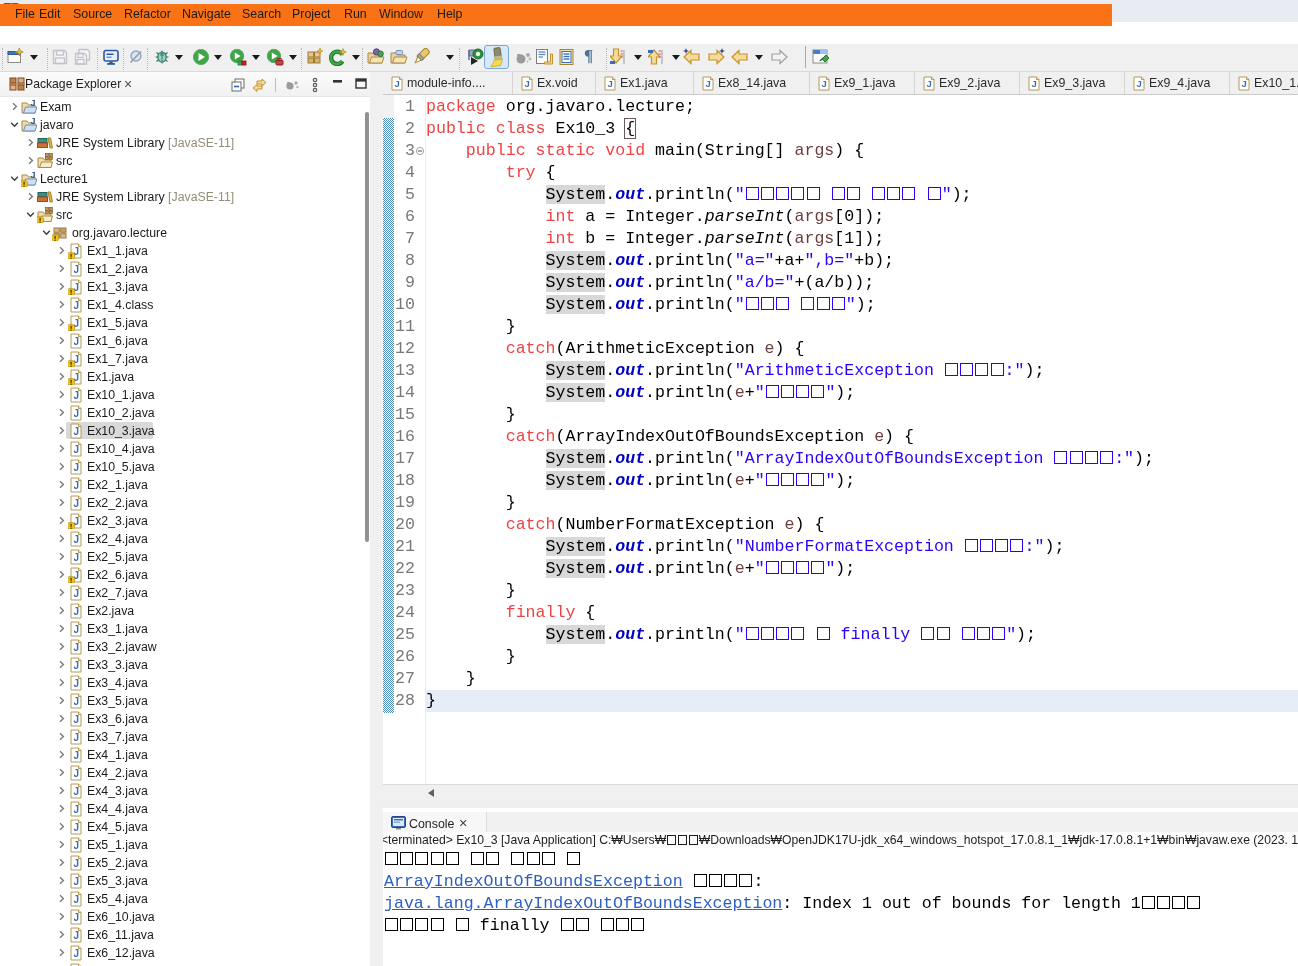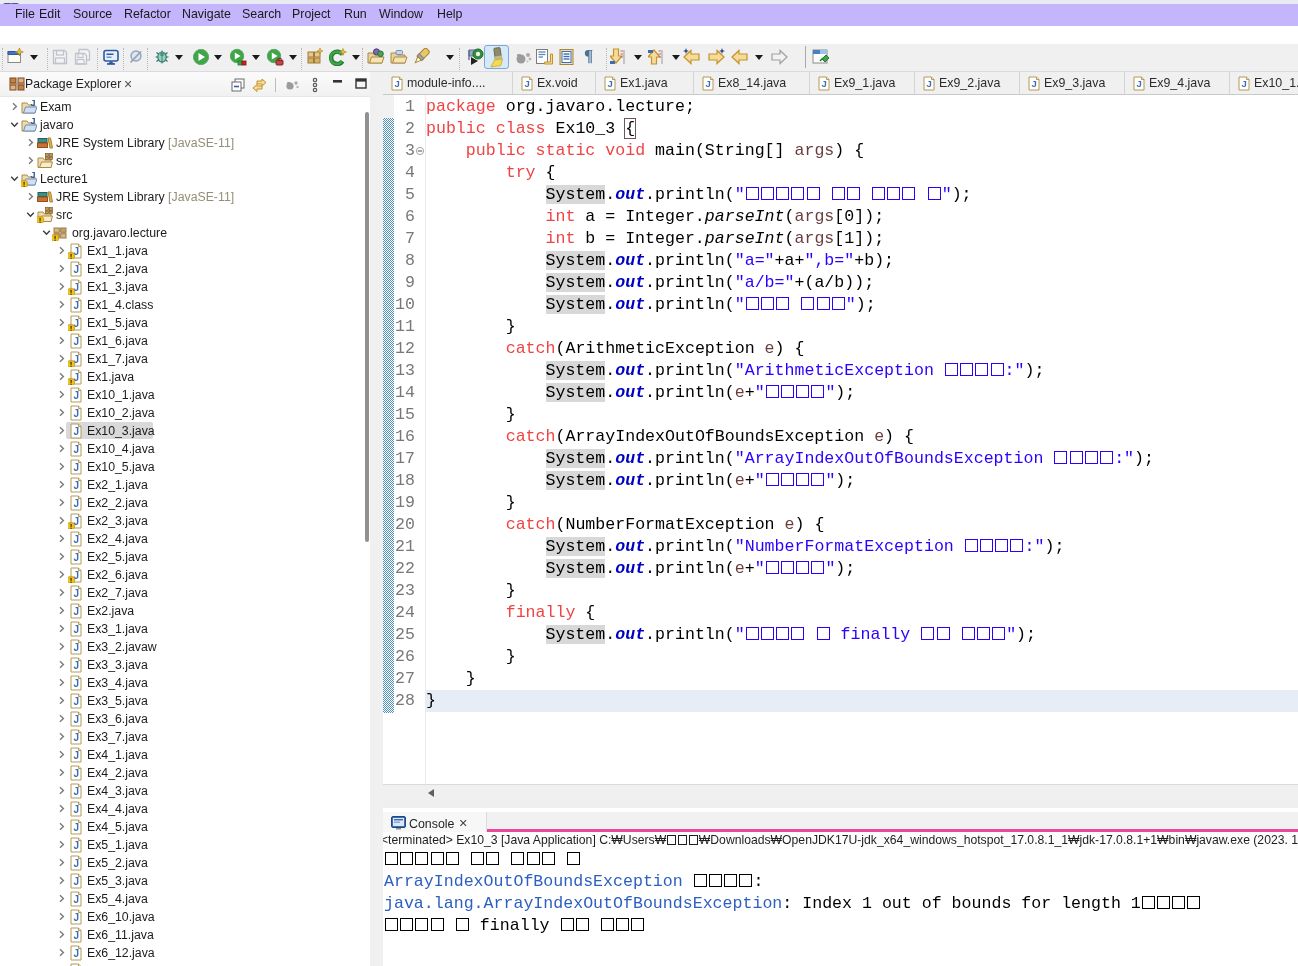--- a/index.html
+++ b/index.html
@@ -1,19 +1,19 @@
 <!DOCTYPE html>
 <html><head><meta charset="utf-8"><style>
 *{margin:0;padding:0;box-sizing:border-box}
 html,body{width:1298px;height:966px;overflow:hidden;background:#fff;font-family:"Liberation Sans",sans-serif;}
 .abs{position:absolute}
 .car{position:absolute;width:0;height:0;border-left:4px solid transparent;border-right:4px solid transparent;border-top:5px solid #1a1a1a}
 #titlebar{position:absolute;left:0;top:0;width:1298px;height:22px;background:#e9ebf3;font-size:12px;color:#1b1b1b}
 #titlebar span{position:absolute;left:25px;top:4px;letter-spacing:0px}
-#menubar{position:absolute;left:0;top:4px;width:1298px;height:22px;background:#c4b5fd;font-size:12.4px;color:#1a1a1a}
+#menubar{position:absolute;left:0;top:4px;width:1112px;height:22px;background:#f97316;font-size:12.4px;color:#1a1a1a}
 #menubar span{position:absolute;top:3px}
 #toolbar{position:absolute;left:0;top:44px;width:1298px;height:28px;background:#f0f0f1;border-bottom:1px solid #dadade}
 #explorer{position:absolute;left:0;top:72px;width:370px;height:894px;background:#fff;font-size:12.3px;color:#1c1c1c}
 #exphead{position:absolute;left:0;top:0;width:370px;height:25px;background:linear-gradient(#fbfbfb,#f1f1f1);border-bottom:1px solid #e7e7e7}
 .trow{position:absolute;height:18px;line-height:18px;white-space:nowrap}
 .dec{color:#948e76}
 #vsash{position:absolute;left:370px;top:72px;width:13px;height:894px;background:#f0f0f1}
 #tabbar{position:absolute;left:383px;top:72px;width:915px;height:23px;background:#f0f0f1;border-bottom:1px solid #c9c9c9;font-size:12.4px;color:#2b2b2b}
 .etab{position:absolute;top:0;height:22px;line-height:22px;border-right:1px solid #d4d4d4;white-space:nowrap;overflow:hidden}
 #editor{position:absolute;left:383px;top:95px;width:915px;height:689px;background:#fff;overflow:hidden}
@@ -27,24 +27,24 @@
 .occ{background:#d8d8d8}
 .k{display:inline-block;width:13px;height:13.5px;border:1.3px solid currentColor;vertical-align:-1px;margin:0 1.1px}
 .ks{display:inline-block;width:9.5px;height:10px;border:1px solid currentColor;vertical-align:-1px;margin:0 0.7px}
 #hatch{position:absolute;left:0;top:23px;width:11px;height:595px;background:repeating-conic-gradient(#4e8fc0 0% 25%,#ffffff 0% 50%);background-size:2px 2px}
 #gutter1{position:absolute;left:0;top:0;width:11px;height:23px;background:#f1f1f1}
 #gvline{position:absolute;left:41.5px;top:0;width:1px;height:689px;background:#ececec}
 #curline{position:absolute;left:43px;top:595px;right:0;height:22px;background:#e7edf7}
 #hscroll{position:absolute;left:383px;top:784px;width:915px;height:17px;background:#f0f0f0;border-top:1px solid #dadada}
 #hsash{position:absolute;left:383px;top:801px;width:915px;height:7px;background:#efefef}
 #consoleview{position:absolute;left:383px;top:808px;width:915px;height:158px;background:#fff}
-#ctabrow{position:absolute;left:0;top:4px;width:915px;height:23px;background:#f1f1f1;border-bottom:6px solid #ec4899}
+#ctabrow{position:absolute;left:0;top:4px;width:915px;height:23px;background:#f1f1f1;border-bottom:2px solid #ec4899}
 #cterm{position:absolute;left:0;top:24px;width:915px;height:17px;background:#fcfcfc;font-size:12.2px;color:#1e1e1e;white-space:nowrap;overflow:hidden}
 .cline{position:absolute;left:1px;font:16.6px/22px "Liberation Mono",monospace;white-space:pre;color:#000}
-.clink{color:#2c5fc0;}
+.clink{color:#2c5fc0;text-decoration:underline}
 #expscroll{position:absolute;left:365px;top:40px;width:4px;height:430px;background:#919191;border-radius:2px}
 
 </style></head><body>
 <div id="titlebar">
     <svg style="position:absolute;left:3px;top:3px;" width="16" height="16" viewBox="0 0 16 16">
       <rect x="0" y="0" width="16" height="16" rx="2" fill="#5c4e8e"></rect>
       <circle cx="8" cy="8" r="6" fill="none" stroke="#f2f2f2" stroke-width="2.6" stroke-dasharray="2.2 1.6"></circle>
       <circle cx="8" cy="8" r="5.2" fill="#3f3f5e"></circle>
       <circle cx="8" cy="8" r="5.2" fill="none" stroke="#8888a8" stroke-width="1"></circle>
     </svg>

